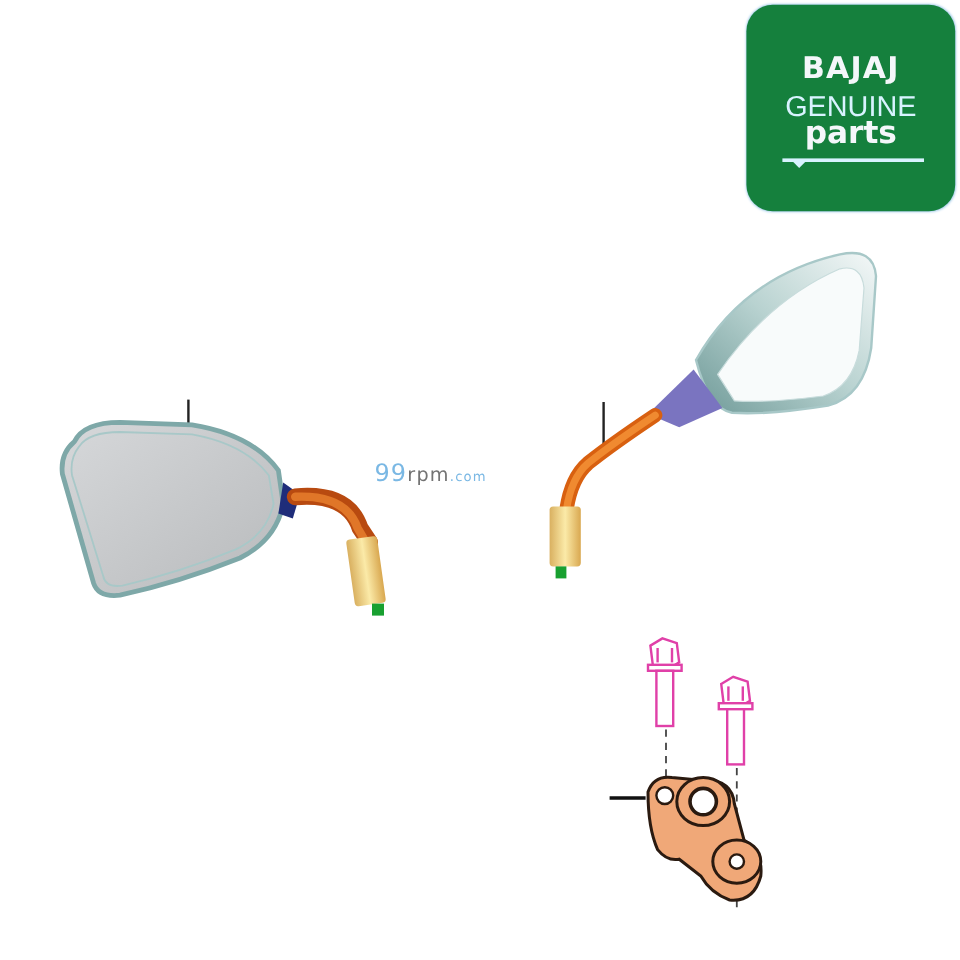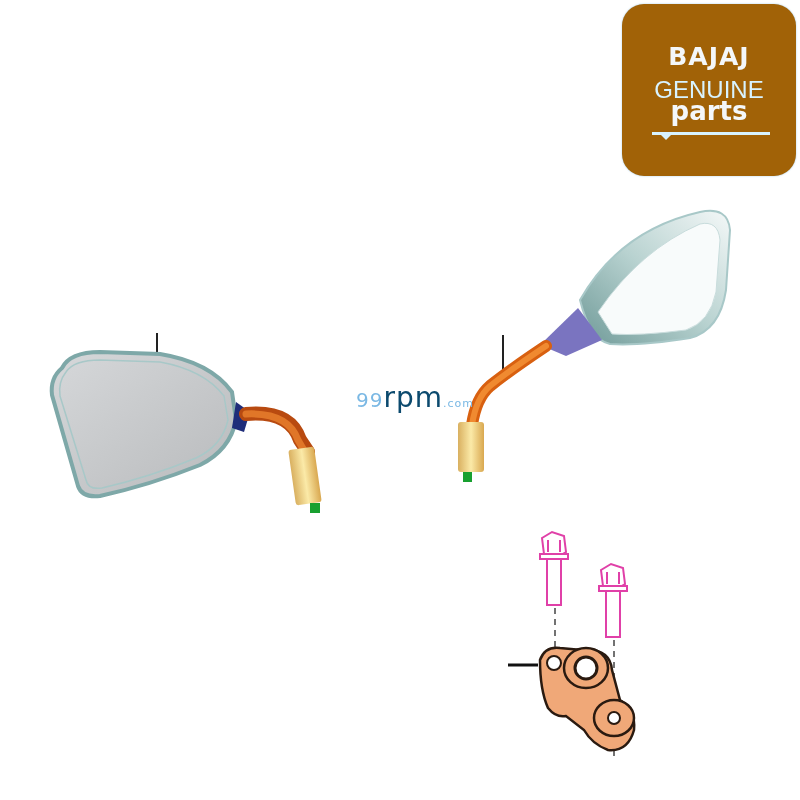--- a/index.html
+++ b/index.html
@@ -9,21 +9,21 @@
       position: absolute;
       font-family: "DejaVu Sans", "Liberation Sans", sans-serif;
       color: #343a7a;
       font-size: 36px;
       letter-spacing: -0.5px;
       line-height: 1;
       white-space: nowrap;
     }
     .logo {
       position: absolute; left: 622px; top: 4px; width: 174px; height: 172px;
-      background: #a16207; border-radius: 22px;
+      background: #15803d; border-radius: 22px;
       box-shadow: 0 0 2px #9fc9e8;
       color: #fff; text-align: center;
     }
     .logo .brand {
       position: absolute; left: 0; right: 0; top: 38px;
       font-family: "DejaVu Sans", sans-serif; font-weight: bold; font-size: 25px; letter-spacing: 1px;
       color: #f4f7fa;
     }
     .logo .genuine {
       position: absolute; left: 0; right: 0; top: 72px;
@@ -37,22 +37,22 @@
       position: absolute; left: 30px; top: 128px; width: 118px; height: 3px; background: #d8f3ff;
     }
     .logo .notch {
       position: absolute; left: 38px; top: 130px; width: 0; height: 0;
       border-left: 6px solid transparent; border-right: 6px solid transparent; border-top: 6px solid #d8f3ff;
     }
     .watermark {
       position: absolute; left: 312px; top: 384px;
       font-family: "DejaVu Sans", sans-serif; font-size: 20px; letter-spacing: 1px; line-height: 1;
     }
-    .watermark .nn { color: #7ab8e4; margin-left: 44px; }
-    .watermark .rpm { color: #0c4a6e; font-size: 28px; }
+    .watermark .nn { color: #7ab8e4; }
+    .watermark .rpm { color: #737373; font-size: 16px; }
     .watermark .com { color: #7ab8e4; font-size: 11px; }
     svg.art { position: absolute; left: 0; top: 0; }
   </style>
 </head>
 <body>
 
 <div class="stage">
 
   <div class="logo">
     <div class="brand">BAJAJ</div>

